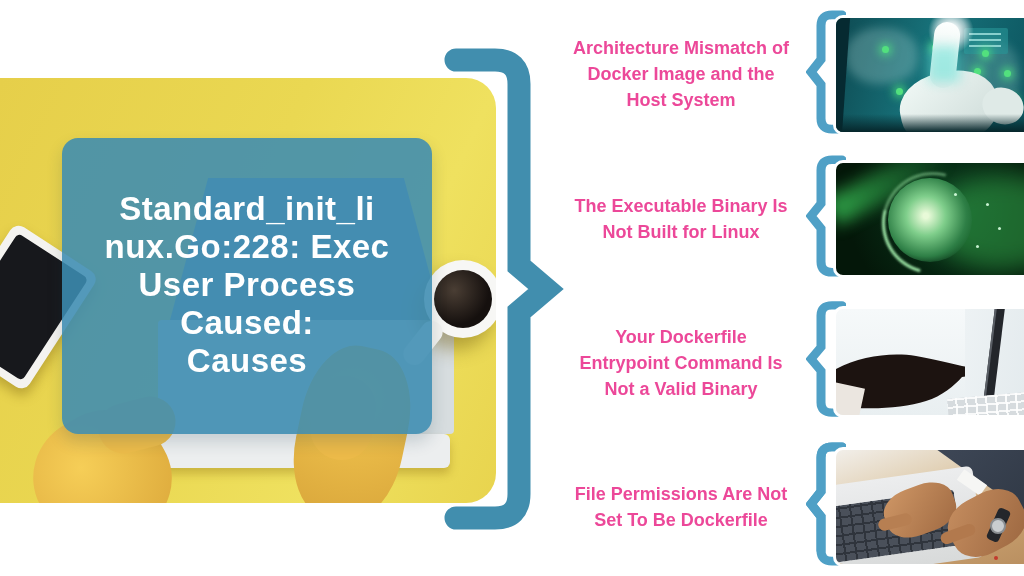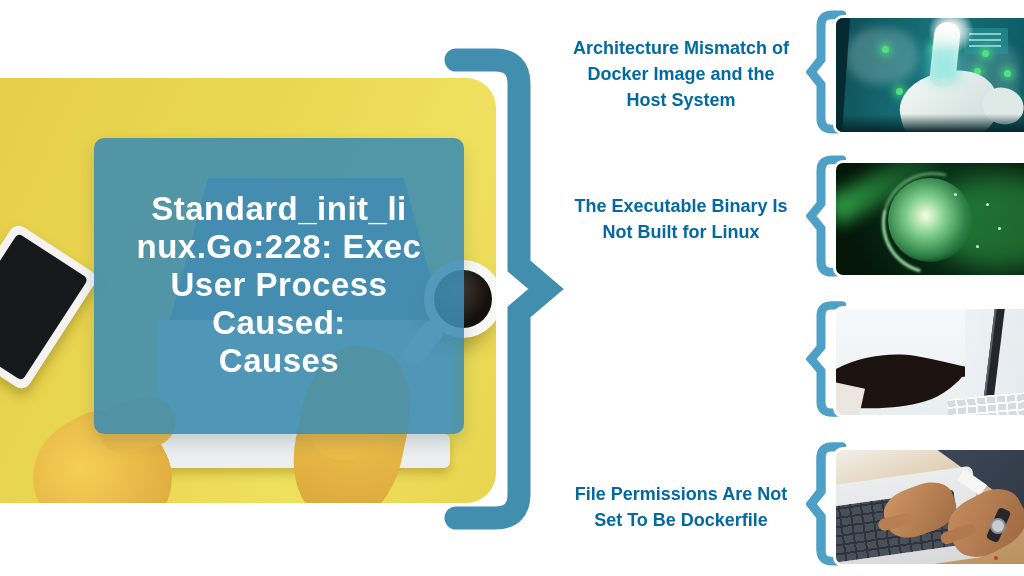--- a/index.html
+++ b/index.html
@@ -25,33 +25,33 @@
   .mug-handle{left:412px;top:240px;width:22px;height:50px;background:#f2f2f0;border-radius:11px;
     transform:rotate(38deg);}
   .sleeveL{left:35px;top:335px;width:135px;height:130px;border-radius:45%;transform:rotate(-30deg);
     background:radial-gradient(circle at 40% 35%,#f6ce57,#e0ae3f 80%);}
   .pawL{left:98px;top:322px;width:78px;height:50px;border-radius:26px;transform:rotate(-14deg);
     background:#edbc4a;}
   .sleeveR{left:298px;top:268px;width:108px;height:175px;border-radius:42%;transform:rotate(12deg);
     background:radial-gradient(circle at 45% 30%,#f4c750,#dcaa3d 85%);}
   .pawR{left:312px;top:298px;width:62px;height:84px;border-radius:30px;transform:rotate(8deg);
     background:#ecba49;}
-  .title-box{left:62px;top:60px;width:370px;height:296px;border-radius:10px;
-    background:rgba(60,140,178,0.88);box-shadow:0 8px 16px rgba(30,60,80,.18);margin-left:32px;}
+  .title-box{left:62px;top:60px;width:370px;height:296px;border-radius:16px;
+    background:rgba(60,140,178,0.88);box-shadow:0 8px 16px rgba(30,60,80,.18);}
   .title-text{left:0;top:52px;width:100%;text-align:center;color:#ffffff;font-weight:700;
     font-size:33px;line-height:38px;letter-spacing:.5px;white-space:pre-line;}
 
   
   .watermark{left:20px;top:544px;font-size:17px;color:#696969;letter-spacing:.4px;}
 
   
   .big-brace{left:430px;top:40px;}
 
   
-  .item-label{width:272px;left:545px;text-align:center;color:#0369a1;font-weight:700;
+  .item-label{width:272px;left:545px;text-align:center;color:#ec4899;font-weight:700;
     font-size:18px;line-height:26px;white-space:pre-line;}
   .lbl1{top:35px;} .lbl2{top:193px;} .lbl3{top:324px;} .lbl4{top:481px;}
   .sm-brace{left:806px;width:40px;}
   .sb1{top:9px;} .sb2{top:154px;} .sb3{top:300px;} .sb4{top:441px;}
   .thumb{left:833px;width:195px;border:3px solid #fff;border-radius:10px;overflow:hidden;}
   .th1{top:15px;height:114px;} .th2{top:160px;height:112px;}
   .th3{top:306px;height:106px;} .th4{top:447px;height:114px;}
   .thumb>div{position:absolute;}
 
   
@@ -199,20 +199,23 @@
     <div class="t2-streak"></div>
     <div class="t2-glowR"></div>
     <div class="t2-globe"></div>
     <div class="t2-arc"></div>
     <div class="spk" style="left:150px;top:40px"></div>
     <div class="spk" style="left:162px;top:64px"></div>
     <div class="spk" style="left:140px;top:82px"></div>
     <div class="spk" style="left:118px;top:30px"></div>
   </div>
 
+  <div class="abs item-label lbl3">Your Dockerfile
+Entrypoint Command Is
+Not a Valid Binary</div>
   <svg class="abs sm-brace sb3" width="40" height="118" viewBox="0 0 40 130" preserveAspectRatio="none">
     <path d="M36,6 H26 Q15,6 15,17 V52 L5,65 L15,78 V113 Q15,124 26,124 H36" fill="none" stroke="#4FA0C6" stroke-width="9" stroke-linecap="round"></path>
   </svg>
   <div class="abs thumb th3" aria-label="hand-silhouette-pointing-at-laptop-screen">
     <div class="t3-screen"></div>
     <div class="t3-bezel"></div>
     <div class="t3-kb"></div>
     <div class="t3-cuff"></div>
     <svg class="t3-hand" width="195" height="106" viewBox="0 0 195 106">
       <path d="M0,60 C25,47 55,43 80,47 C98,50 112,54 126,57 L160,63 L126,68

